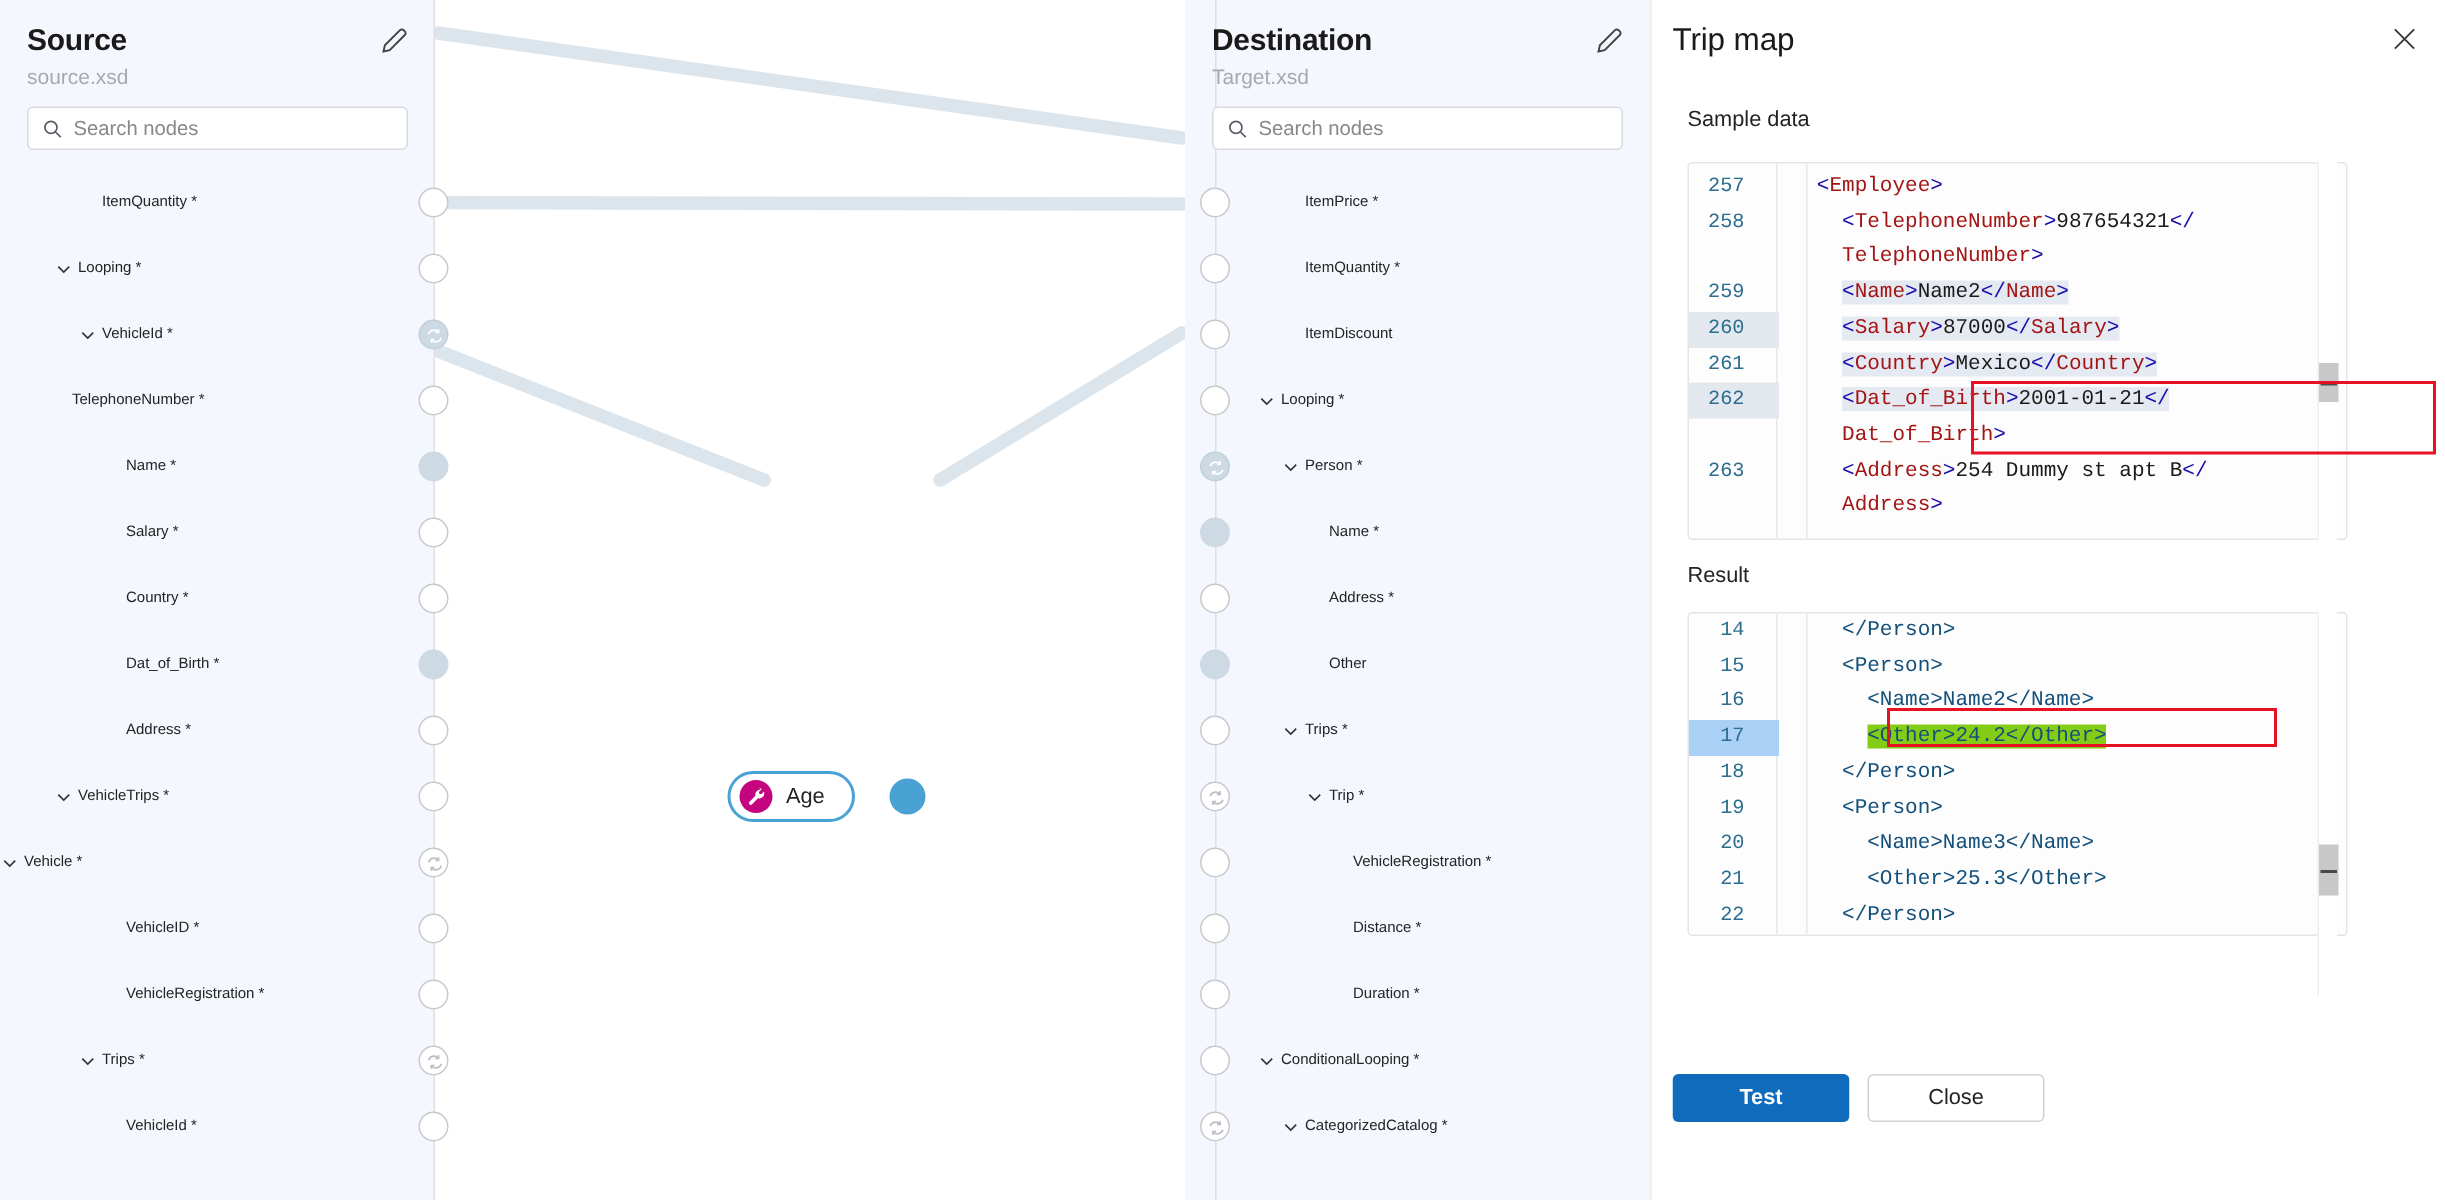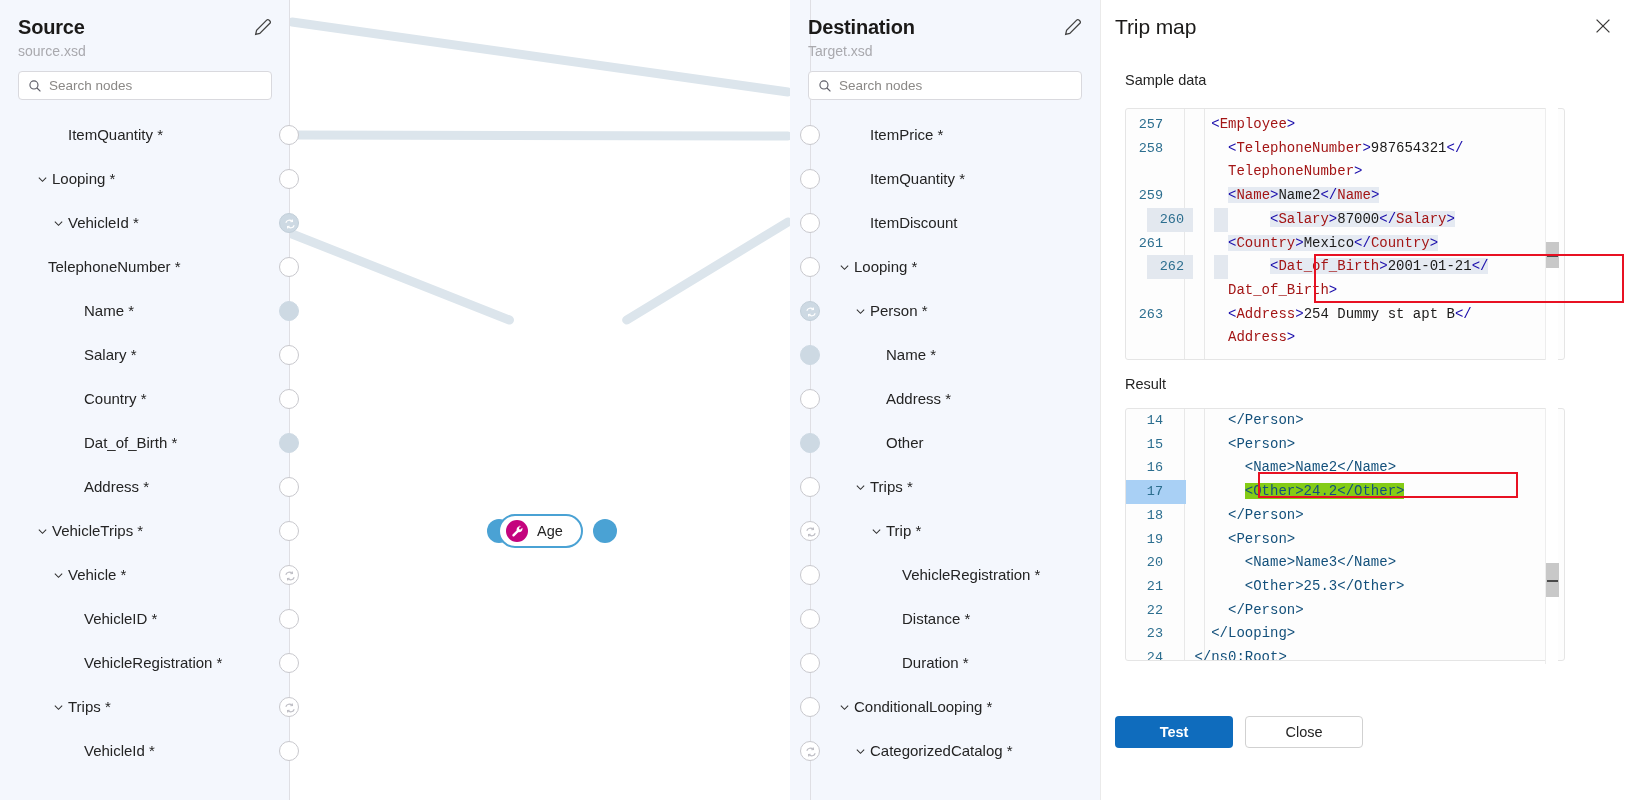--- a/index.html
+++ b/index.html
@@ -91,21 +91,21 @@
   
   .tree {
     position: relative;
     margin-top: 13px;
   }
   .node-row {
     position: relative;
     height: 44px;
     display: flex;
     align-items: center;
-    font-size: 15px;
+    font-size: 10px;
     color: #242424;
     cursor: pointer;
     white-space: nowrap;
   }
   .source .node-row { padding-right: 34px; justify-content: flex-start; }
   .dest   .node-row { padding-left: 48px; }
 
   .chev {
     width: 13px; height: 13px;
     flex: none;
@@ -281,21 +281,21 @@
   .cl.cont .lno { color: transparent; }
 
   .tok-br   { color: #1a0dab; }
   .tok-tag  { color: #a31515; }
   .tok-txt  { color: #1b1a19; }
   .tok-plain{ color: #13507b; }
 
   .hl-row   { background: #e5eaf2; }
   .hl-blue  { background: #84cc16; }
   .hl-gut   { background: #a9d0f5; }
-  .hl-gut2  { background: #e3e8ef; margin-left: 21px; }
+  .hl-gut2  { background: #e3e8ef; }
 
   .redbox {
     position: absolute;
     border: 2px solid #e81123;
     pointer-events: none;
     z-index: 9;
   }
 
   .vscroll {
     position: absolute;
@@ -442,21 +442,21 @@
           <span class="node-label">Address *</span>
         </div>
         <div class="node-row" style="padding-left: 36px;">
           <span class="chev">
             <svg viewBox="0 0 16 16" fill="none" stroke="currentColor" stroke-width="1.3">
               <path d="M3.5 5.8L8 10.3l4.5-4.5"></path>
             </svg>
           </span>
           <span class="node-label">VehicleTrips *</span>
         </div>
-        <div class="node-row" style="padding-left: 52px;">
+        <div class="node-row" style="">
           <span class="chev">
             <svg viewBox="0 0 16 16" fill="none" stroke="currentColor" stroke-width="1.3">
               <path d="M3.5 5.8L8 10.3l4.5-4.5"></path>
             </svg>
           </span>
           <span class="node-label">Vehicle *</span>
         </div>
         <div class="node-row" style="padding-left: 68px;">
           <span class="chev hidden">
             <svg viewBox="0 0 16 16" fill="none" stroke="currentColor" stroke-width="1.3">
@@ -536,21 +536,21 @@
       <path d="M 2 135 L 488 136" stroke="#dce5ec" stroke-width="9" fill="none" stroke-linecap="round"></path>
 
       <path d="M 2 234 L 215 320" stroke="#dce5ec" stroke-width="9" fill="none" stroke-linecap="round"></path>
 
       <path d="M 330 320 L 488 222" stroke="#dce5ec" stroke-width="9" fill="none" stroke-linecap="round"></path>
     </svg>
 
     <div class="fx-port" style="left:197px; top:519px;"></div>
     <div class="fx-port" style="left:303px; top:519px;"></div>
 
-    <div class="fx-node" style="left:208px; top:514px;">
+    <div class="fx-node" style="left:195px; top:514px;">
       <span class="fx-icon">
         <svg viewBox="0 0 16 16" fill="currentColor">
           <path d="M11.1 1.6a4.3 4.3 0 0 0-4.2 5.2L1.9 11.8a1.5 1.5 0 0 0 2.1 2.1l5-5a4.3 4.3 0 0 0 5.2-4.2c0-.5-.1-1-.3-1.4l-2.2 2.2-1.6-.3-.3-1.6 2.2-2.2c-.4-.5-.9-.8-1.9-.8z"></path>
         </svg>
       </span>
       <span class="fx-label">Age</span>
     </div>
   </div>
 
   <div class="schema-panel dest">
@@ -764,21 +764,21 @@
           <div class="cl cont"><span class="lno"></span><span class="fold"> </span><span class="txt">     <span class="tok-tag">Address</span><span class="tok-br">&gt;</span></span></div>
         </div>
     </div>
     <div class="redbox" id="sample-redbox" style="left:213px; top:254px; width:310px; height:49px;"></div>
     <div class="vscroll" style="left:444px; top:108px; width:13px; height:252px;">
       <div class="vthumb" style="top:134px; height:26px;"></div>
     </div>
 
     <div class="tm-section-label" style="top:376px;">Result</div>
 
-    <div class="code-box" id="result-box" style="left:24px; top:408px; width:440px; height:253px;">
+    <div class="code-box" id="result-box" style="left:24px; top:408px; width:440px; height:216px;">
       <div class="code-gutterline" style="left:58px;"></div>
       <div class="code-gutterline" style="left:78px;"></div>
       <div class="code-inner" id="result-lines" style="padding-top:0px;">
           <div class="cl"><span class="lno">14</span><span class="fold"> </span><span class="txt">     <span class="tok-plain">&lt;/Person&gt;</span></span></div>
           <div class="cl"><span class="lno">15</span><span class="fold"> </span><span class="txt">     <span class="tok-plain">&lt;Person&gt;</span></span></div>
           <div class="cl"><span class="lno">16</span><span class="fold"> </span><span class="txt">       <span class="tok-plain">&lt;Name&gt;Name2&lt;/Name&gt;</span></span></div>
           <div class="cl"><span class="lno hl-gut">17</span><span class="fold hl-gut"> </span><span class="txt">       <span class="hl-blue"><span class="tok-plain">&lt;Other&gt;24.2&lt;/Other&gt;</span></span></span></div>
           <div class="cl"><span class="lno">18</span><span class="fold"> </span><span class="txt">     <span class="tok-plain">&lt;/Person&gt;</span></span></div>
           <div class="cl"><span class="lno">19</span><span class="fold"> </span><span class="txt">     <span class="tok-plain">&lt;Person&gt;</span></span></div>
           <div class="cl"><span class="lno">20</span><span class="fold"> </span><span class="txt">       <span class="tok-plain">&lt;Name&gt;Name3&lt;/Name&gt;</span></span></div>

